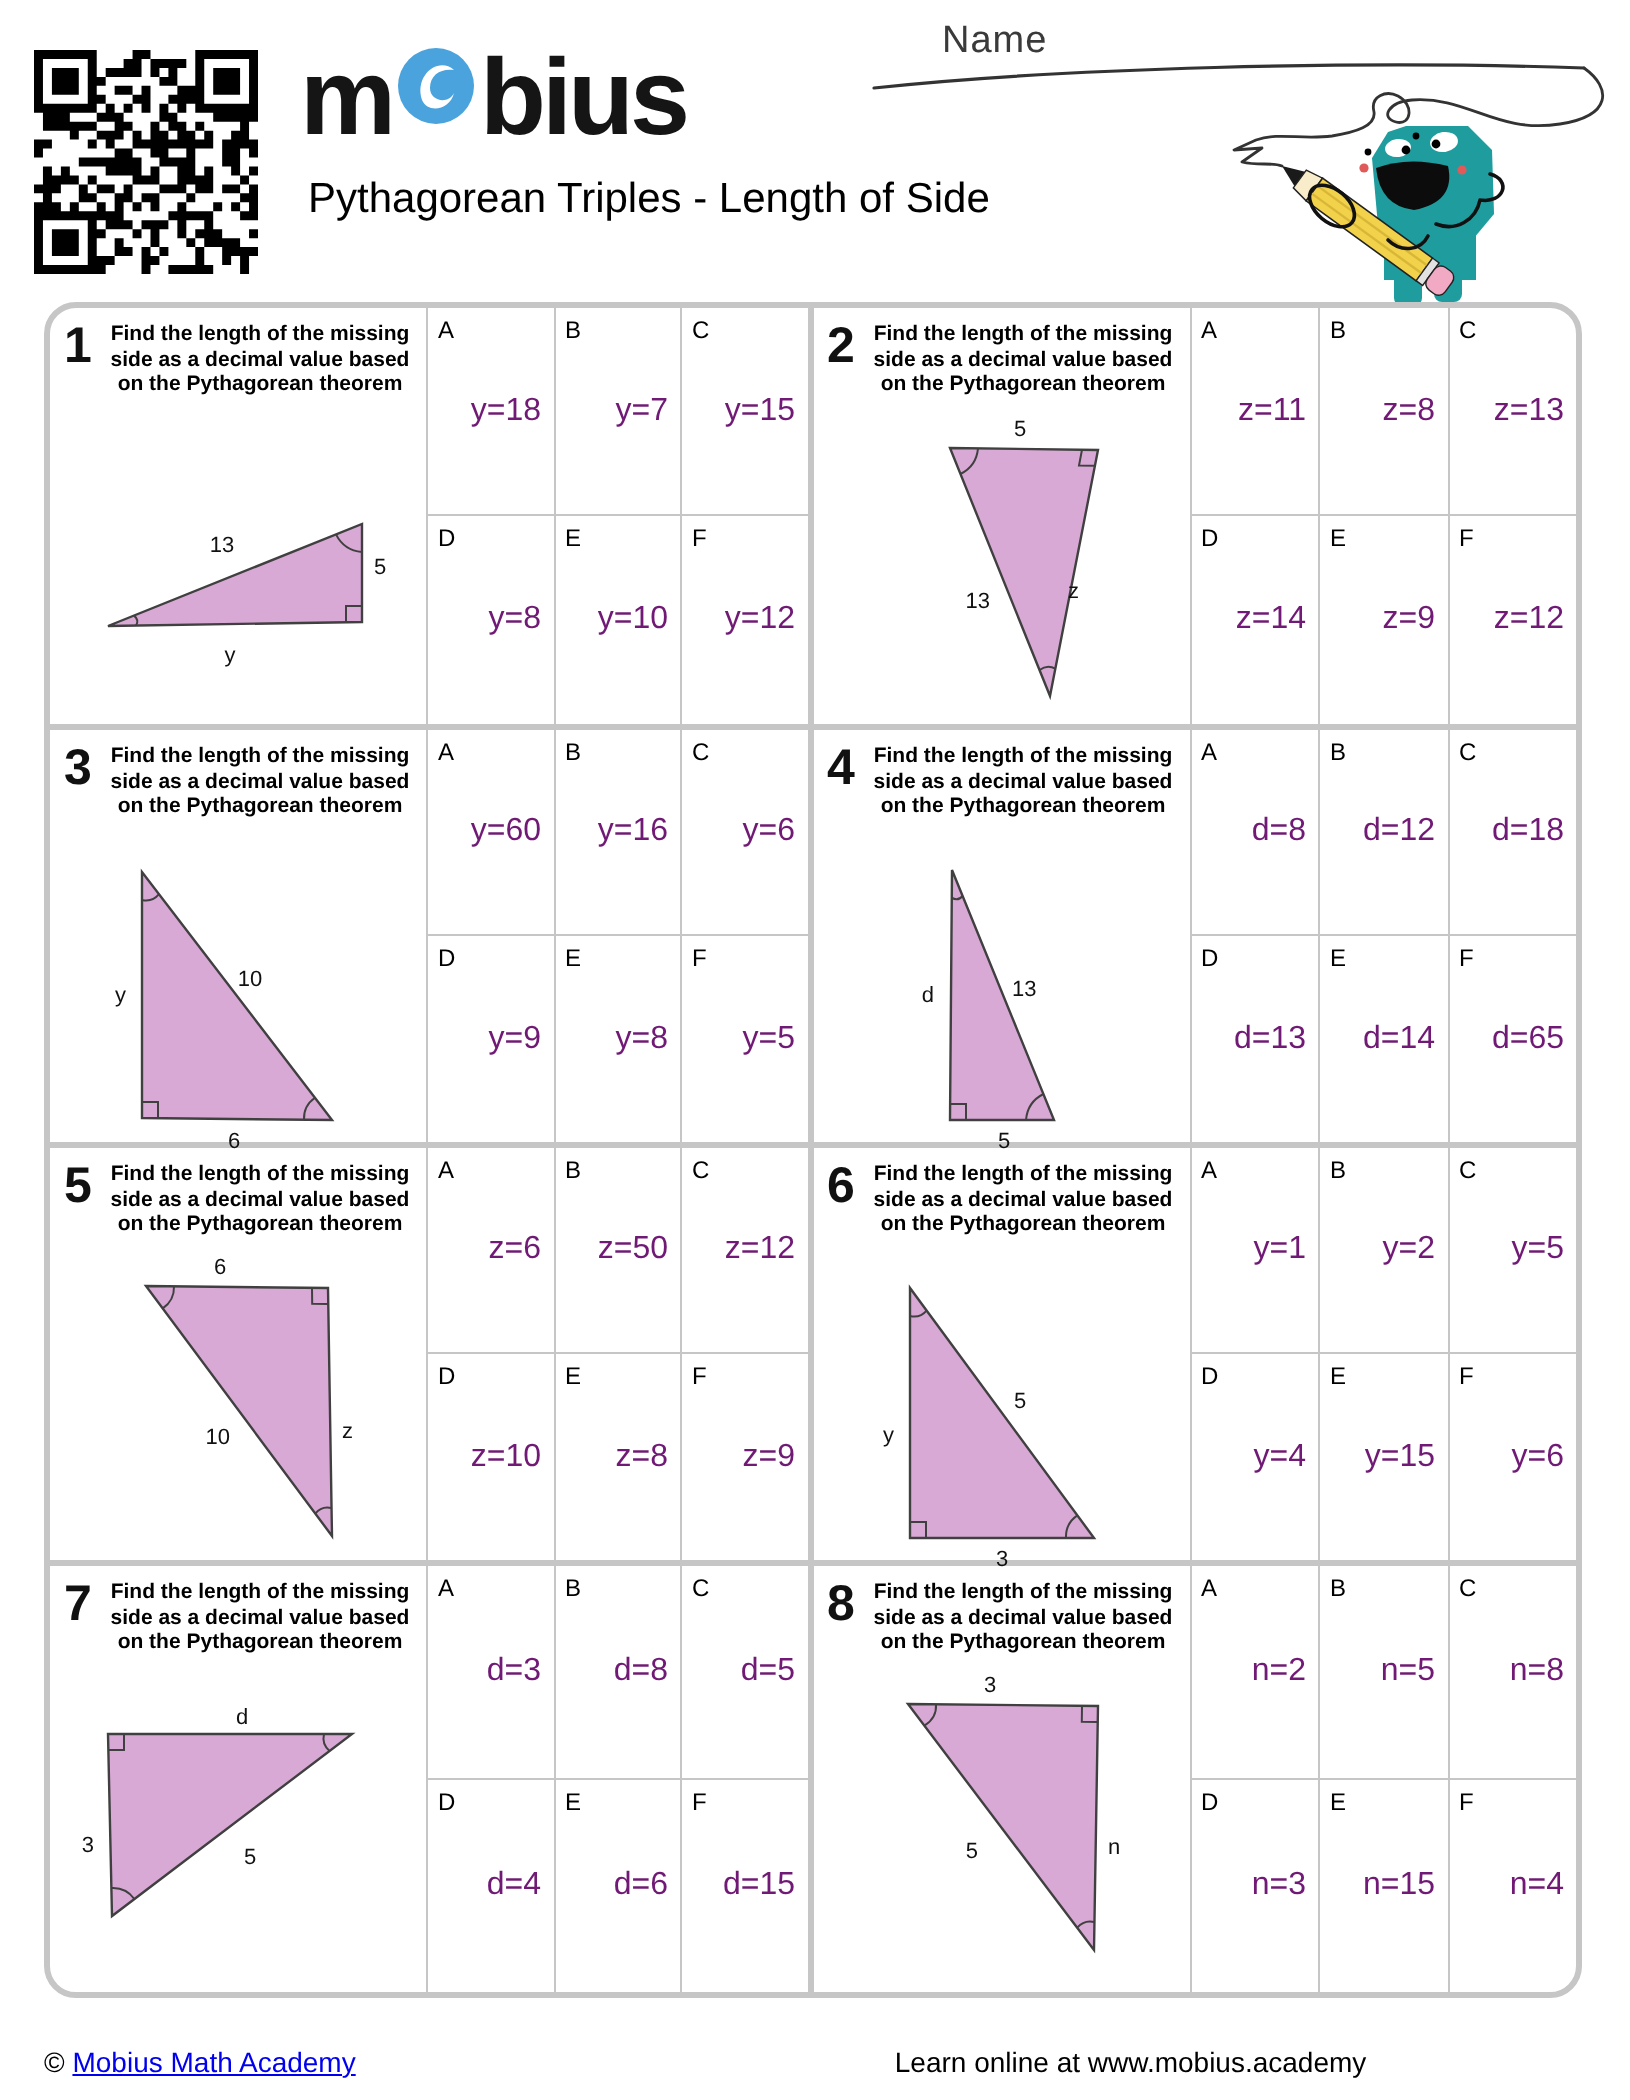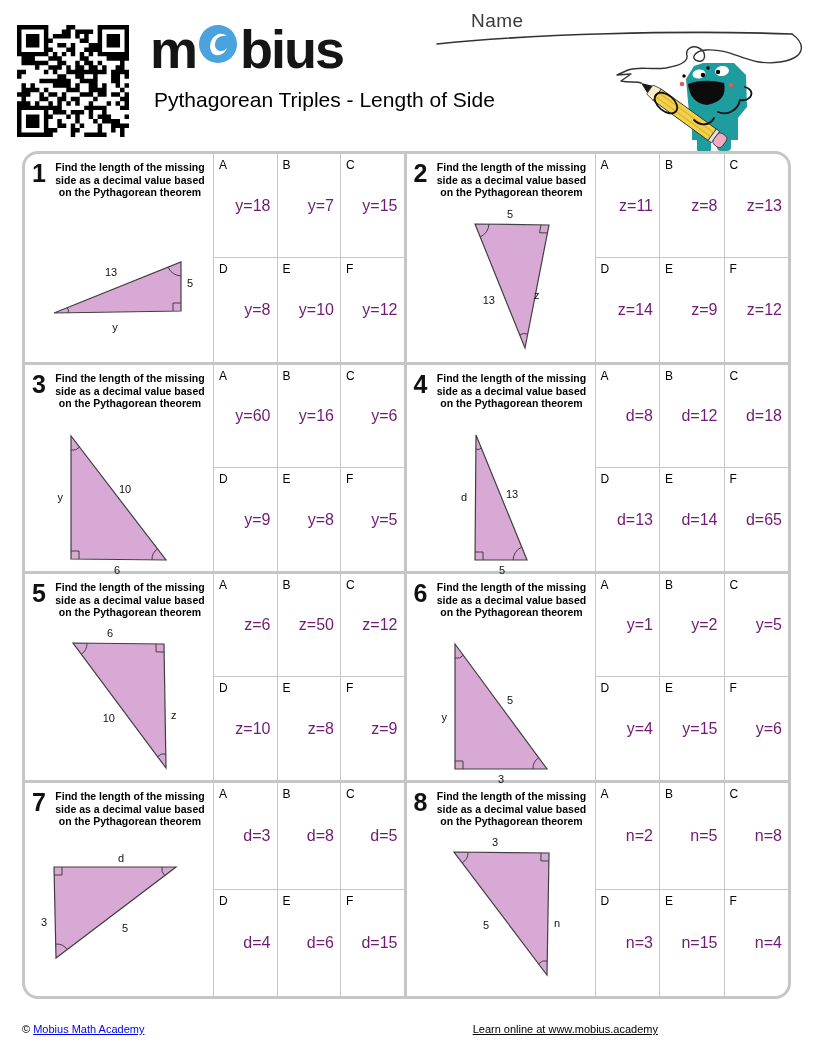--- a/index.html
+++ b/index.html
@@ -25,23 +25,23 @@
   .tri { position:absolute; left:0; top:52px; overflow:visible; }
   .tri polygon { stroke:#404040; stroke-width:1.2; }
   .tri .mark { fill:none; stroke:#404040; stroke-width:1; }
   .tri text { font-size:11px; fill:#111; font-family:"Liberation Sans", sans-serif; }
   .answer { position:relative; border-left:1.5px solid #c6c6c6; }
   .answer.toprow { border-bottom:1.5px solid #c6c6c6; }
   .answer .letter { position:absolute; left:5px; top:4px; font-size:12px; color:#000; }
   .answer .value { position:absolute; right:6px; top:50%; transform:translateY(-50%); font-size:16px; color:#701a75; }
 
   
-  .footer { position:absolute; left:22px; top:1023px; width:747px; display:flex; align-items:baseline; font-size:11px; color:#000; }
+  .footer { position:absolute; left:22px; top:1023px; width:747px; display:flex; align-items:baseline; font-size:14px; color:#000; }
   .footer .left { flex:1; }
-  .footer .center { flex:1.2; text-align:center;text-decoration:underline; }
+  .footer .center { flex:1.2; text-align:center; }
   .footer .right { flex:1; text-align:right; }
   .footer a { color:#0000ee; text-decoration:underline; cursor:pointer; }
 </style>
 </head>
 <body>
 
 <svg class="qr" id="qr" width="112" height="112" viewBox="0 0 112 112">
   <rect width="112" height="112" fill="#fff"></rect>
   <path fill="#000" d="M0.00,0.00h4.48v4.48h-4.48zM4.48,0.00h4.48v4.48h-4.48zM8.96,0.00h4.48v4.48h-4.48zM13.44,0.00h4.48v4.48h-4.48zM17.92,0.00h4.48v4.48h-4.48zM22.40,0.00h4.48v4.48h-4.48zM26.88,0.00h4.48v4.48h-4.48zM49.28,0.00h4.48v4.48h-4.48zM53.76,0.00h4.48v4.48h-4.48zM80.64,0.00h4.48v4.48h-4.48zM85.12,0.00h4.48v4.48h-4.48zM89.60,0.00h4.48v4.48h-4.48zM94.08,0.00h4.48v4.48h-4.48zM98.56,0.00h4.48v4.48h-4.48zM103.04,0.00h4.48v4.48h-4.48zM107.52,0.00h4.48v4.48h-4.48zM0.00,4.48h4.48v4.48h-4.48zM26.88,4.48h4.48v4.48h-4.48zM44.80,4.48h4.48v4.48h-4.48zM49.28,4.48h4.48v4.48h-4.48zM58.24,4.48h4.48v4.48h-4.48zM62.72,4.48h4.48v4.48h-4.48zM67.20,4.48h4.48v4.48h-4.48zM71.68,4.48h4.48v4.48h-4.48zM80.64,4.48h4.48v4.48h-4.48zM107.52,4.48h4.48v4.48h-4.48zM0.00,8.96h4.48v4.48h-4.48zM8.96,8.96h4.48v4.48h-4.48zM13.44,8.96h4.48v4.48h-4.48zM17.92,8.96h4.48v4.48h-4.48zM26.88,8.96h4.48v4.48h-4.48zM35.84,8.96h4.48v4.48h-4.48zM40.32,8.96h4.48v4.48h-4.48zM44.80,8.96h4.48v4.48h-4.48zM49.28,8.96h4.48v4.48h-4.48zM58.24,8.96h4.48v4.48h-4.48zM67.20,8.96h4.48v4.48h-4.48zM80.64,8.96h4.48v4.48h-4.48zM89.60,8.96h4.48v4.48h-4.48zM94.08,8.96h4.48v4.48h-4.48zM98.56,8.96h4.48v4.48h-4.48zM107.52,8.96h4.48v4.48h-4.48zM0.00,13.44h4.48v4.48h-4.48zM8.96,13.44h4.48v4.48h-4.48zM13.44,13.44h4.48v4.48h-4.48zM17.92,13.44h4.48v4.48h-4.48zM26.88,13.44h4.48v4.48h-4.48zM31.36,13.44h4.48v4.48h-4.48zM62.72,13.44h4.48v4.48h-4.48zM67.20,13.44h4.48v4.48h-4.48zM80.64,13.44h4.48v4.48h-4.48zM89.60,13.44h4.48v4.48h-4.48zM94.08,13.44h4.48v4.48h-4.48zM98.56,13.44h4.48v4.48h-4.48zM107.52,13.44h4.48v4.48h-4.48zM0.00,17.92h4.48v4.48h-4.48zM8.96,17.92h4.48v4.48h-4.48zM13.44,17.92h4.48v4.48h-4.48zM17.92,17.92h4.48v4.48h-4.48zM26.88,17.92h4.48v4.48h-4.48zM40.32,17.92h4.48v4.48h-4.48zM44.80,17.92h4.48v4.48h-4.48zM53.76,17.92h4.48v4.48h-4.48zM71.68,17.92h4.48v4.48h-4.48zM76.16,17.92h4.48v4.48h-4.48zM80.64,17.92h4.48v4.48h-4.48zM89.60,17.92h4.48v4.48h-4.48zM94.08,17.92h4.48v4.48h-4.48zM98.56,17.92h4.48v4.48h-4.48zM107.52,17.92h4.48v4.48h-4.48zM0.00,22.40h4.48v4.48h-4.48zM26.88,22.40h4.48v4.48h-4.48zM31.36,22.40h4.48v4.48h-4.48zM49.28,22.40h4.48v4.48h-4.48zM53.76,22.40h4.48v4.48h-4.48zM67.20,22.40h4.48v4.48h-4.48zM71.68,22.40h4.48v4.48h-4.48zM76.16,22.40h4.48v4.48h-4.48zM80.64,22.40h4.48v4.48h-4.48zM107.52,22.40h4.48v4.48h-4.48zM0.00,26.88h4.48v4.48h-4.48zM4.48,26.88h4.48v4.48h-4.48zM8.96,26.88h4.48v4.48h-4.48zM13.44,26.88h4.48v4.48h-4.48zM17.92,26.88h4.48v4.48h-4.48zM22.40,26.88h4.48v4.48h-4.48zM26.88,26.88h4.48v4.48h-4.48zM35.84,26.88h4.48v4.48h-4.48zM44.80,26.88h4.48v4.48h-4.48zM53.76,26.88h4.48v4.48h-4.48zM62.72,26.88h4.48v4.48h-4.48zM71.68,26.88h4.48v4.48h-4.48zM80.64,26.88h4.48v4.48h-4.48zM85.12,26.88h4.48v4.48h-4.48zM89.60,26.88h4.48v4.48h-4.48zM94.08,26.88h4.48v4.48h-4.48zM98.56,26.88h4.48v4.48h-4.48zM103.04,26.88h4.48v4.48h-4.48zM107.52,26.88h4.48v4.48h-4.48zM4.48,31.36h4.48v4.48h-4.48zM8.96,31.36h4.48v4.48h-4.48zM13.44,31.36h4.48v4.48h-4.48zM31.36,31.36h4.48v4.48h-4.48zM35.84,31.36h4.48v4.48h-4.48zM40.32,31.36h4.48v4.48h-4.48zM62.72,31.36h4.48v4.48h-4.48zM67.20,31.36h4.48v4.48h-4.48zM89.60,31.36h4.48v4.48h-4.48zM94.08,31.36h4.48v4.48h-4.48zM98.56,31.36h4.48v4.48h-4.48zM103.04,31.36h4.48v4.48h-4.48zM107.52,31.36h4.48v4.48h-4.48zM4.48,35.84h4.48v4.48h-4.48zM8.96,35.84h4.48v4.48h-4.48zM13.44,35.84h4.48v4.48h-4.48zM17.92,35.84h4.48v4.48h-4.48zM22.40,35.84h4.48v4.48h-4.48zM26.88,35.84h4.48v4.48h-4.48zM40.32,35.84h4.48v4.48h-4.48zM44.80,35.84h4.48v4.48h-4.48zM58.24,35.84h4.48v4.48h-4.48zM67.20,35.84h4.48v4.48h-4.48zM71.68,35.84h4.48v4.48h-4.48zM80.64,35.84h4.48v4.48h-4.48zM103.04,35.84h4.48v4.48h-4.48zM17.92,40.32h4.48v4.48h-4.48zM31.36,40.32h4.48v4.48h-4.48zM35.84,40.32h4.48v4.48h-4.48zM40.32,40.32h4.48v4.48h-4.48zM49.28,40.32h4.48v4.48h-4.48zM58.24,40.32h4.48v4.48h-4.48zM62.72,40.32h4.48v4.48h-4.48zM71.68,40.32h4.48v4.48h-4.48zM76.16,40.32h4.48v4.48h-4.48zM85.12,40.32h4.48v4.48h-4.48zM98.56,40.32h4.48v4.48h-4.48zM103.04,40.32h4.48v4.48h-4.48zM0.00,44.80h4.48v4.48h-4.48zM4.48,44.80h4.48v4.48h-4.48zM26.88,44.80h4.48v4.48h-4.48zM35.84,44.80h4.48v4.48h-4.48zM49.28,44.80h4.48v4.48h-4.48zM53.76,44.80h4.48v4.48h-4.48zM58.24,44.80h4.48v4.48h-4.48zM62.72,44.80h4.48v4.48h-4.48zM67.20,44.80h4.48v4.48h-4.48zM71.68,44.80h4.48v4.48h-4.48zM76.16,44.80h4.48v4.48h-4.48zM80.64,44.80h4.48v4.48h-4.48zM85.12,44.80h4.48v4.48h-4.48zM94.08,44.80h4.48v4.48h-4.48zM98.56,44.80h4.48v4.48h-4.48zM103.04,44.80h4.48v4.48h-4.48zM107.52,44.80h4.48v4.48h-4.48zM0.00,49.28h4.48v4.48h-4.48zM40.32,49.28h4.48v4.48h-4.48zM44.80,49.28h4.48v4.48h-4.48zM58.24,49.28h4.48v4.48h-4.48zM62.72,49.28h4.48v4.48h-4.48zM76.16,49.28h4.48v4.48h-4.48zM94.08,49.28h4.48v4.48h-4.48zM98.56,49.28h4.48v4.48h-4.48zM107.52,49.28h4.48v4.48h-4.48zM22.40,53.76h4.48v4.48h-4.48zM26.88,53.76h4.48v4.48h-4.48zM31.36,53.76h4.48v4.48h-4.48zM35.84,53.76h4.48v4.48h-4.48zM40.32,53.76h4.48v4.48h-4.48zM44.80,53.76h4.48v4.48h-4.48zM49.28,53.76h4.48v4.48h-4.48zM62.72,53.76h4.48v4.48h-4.48zM67.20,53.76h4.48v4.48h-4.48zM71.68,53.76h4.48v4.48h-4.48zM76.16,53.76h4.48v4.48h-4.48zM94.08,53.76h4.48v4.48h-4.48zM98.56,53.76h4.48v4.48h-4.48zM4.48,58.24h4.48v4.48h-4.48zM13.44,58.24h4.48v4.48h-4.48zM35.84,58.24h4.48v4.48h-4.48zM40.32,58.24h4.48v4.48h-4.48zM44.80,58.24h4.48v4.48h-4.48zM49.28,58.24h4.48v4.48h-4.48zM58.24,58.24h4.48v4.48h-4.48zM71.68,58.24h4.48v4.48h-4.48zM76.16,58.24h4.48v4.48h-4.48zM85.12,58.24h4.48v4.48h-4.48zM98.56,58.24h4.48v4.48h-4.48zM107.52,58.24h4.48v4.48h-4.48zM4.48,62.72h4.48v4.48h-4.48zM8.96,62.72h4.48v4.48h-4.48zM13.44,62.72h4.48v4.48h-4.48zM17.92,62.72h4.48v4.48h-4.48zM26.88,62.72h4.48v4.48h-4.48zM49.28,62.72h4.48v4.48h-4.48zM53.76,62.72h4.48v4.48h-4.48zM58.24,62.72h4.48v4.48h-4.48zM71.68,62.72h4.48v4.48h-4.48zM76.16,62.72h4.48v4.48h-4.48zM80.64,62.72h4.48v4.48h-4.48zM85.12,62.72h4.48v4.48h-4.48zM103.04,62.72h4.48v4.48h-4.48zM0.00,67.20h4.48v4.48h-4.48zM4.48,67.20h4.48v4.48h-4.48zM8.96,67.20h4.48v4.48h-4.48zM22.40,67.20h4.48v4.48h-4.48zM31.36,67.20h4.48v4.48h-4.48zM35.84,67.20h4.48v4.48h-4.48zM44.80,67.20h4.48v4.48h-4.48zM62.72,67.20h4.48v4.48h-4.48zM67.20,67.20h4.48v4.48h-4.48zM71.68,67.20h4.48v4.48h-4.48zM80.64,67.20h4.48v4.48h-4.48zM85.12,67.20h4.48v4.48h-4.48zM94.08,67.20h4.48v4.48h-4.48zM98.56,67.20h4.48v4.48h-4.48zM107.52,67.20h4.48v4.48h-4.48zM4.48,71.68h4.48v4.48h-4.48zM22.40,71.68h4.48v4.48h-4.48zM26.88,71.68h4.48v4.48h-4.48zM40.32,71.68h4.48v4.48h-4.48zM44.80,71.68h4.48v4.48h-4.48zM53.76,71.68h4.48v4.48h-4.48zM58.24,71.68h4.48v4.48h-4.48zM76.16,71.68h4.48v4.48h-4.48zM103.04,71.68h4.48v4.48h-4.48zM107.52,71.68h4.48v4.48h-4.48zM0.00,76.16h4.48v4.48h-4.48zM4.48,76.16h4.48v4.48h-4.48zM8.96,76.16h4.48v4.48h-4.48zM17.92,76.16h4.48v4.48h-4.48zM31.36,76.16h4.48v4.48h-4.48zM40.32,76.16h4.48v4.48h-4.48zM49.28,76.16h4.48v4.48h-4.48zM58.24,76.16h4.48v4.48h-4.48zM71.68,76.16h4.48v4.48h-4.48zM89.60,76.16h4.48v4.48h-4.48zM98.56,76.16h4.48v4.48h-4.48zM107.52,76.16h4.48v4.48h-4.48zM0.00,80.64h4.48v4.48h-4.48zM4.48,80.64h4.48v4.48h-4.48zM8.96,80.64h4.48v4.48h-4.48zM13.44,80.64h4.48v4.48h-4.48zM17.92,80.64h4.48v4.48h-4.48zM22.40,80.64h4.48v4.48h-4.48zM26.88,80.64h4.48v4.48h-4.48zM31.36,80.64h4.48v4.48h-4.48zM35.84,80.64h4.48v4.48h-4.48zM40.32,80.64h4.48v4.48h-4.48zM67.20,80.64h4.48v4.48h-4.48zM71.68,80.64h4.48v4.48h-4.48zM76.16,80.64h4.48v4.48h-4.48zM80.64,80.64h4.48v4.48h-4.48zM85.12,80.64h4.48v4.48h-4.48zM103.04,80.64h4.48v4.48h-4.48zM107.52,80.64h4.48v4.48h-4.48zM0.00,85.12h4.48v4.48h-4.48zM26.88,85.12h4.48v4.48h-4.48zM35.84,85.12h4.48v4.48h-4.48zM40.32,85.12h4.48v4.48h-4.48zM44.80,85.12h4.48v4.48h-4.48zM53.76,85.12h4.48v4.48h-4.48zM58.24,85.12h4.48v4.48h-4.48zM62.72,85.12h4.48v4.48h-4.48zM71.68,85.12h4.48v4.48h-4.48zM85.12,85.12h4.48v4.48h-4.48zM0.00,89.60h4.48v4.48h-4.48zM8.96,89.60h4.48v4.48h-4.48zM13.44,89.60h4.48v4.48h-4.48zM17.92,89.60h4.48v4.48h-4.48zM26.88,89.60h4.48v4.48h-4.48zM31.36,89.60h4.48v4.48h-4.48zM49.28,89.60h4.48v4.48h-4.48zM58.24,89.60h4.48v4.48h-4.48zM71.68,89.60h4.48v4.48h-4.48zM80.64,89.60h4.48v4.48h-4.48zM85.12,89.60h4.48v4.48h-4.48zM89.60,89.60h4.48v4.48h-4.48zM107.52,89.60h4.48v4.48h-4.48zM0.00,94.08h4.48v4.48h-4.48zM8.96,94.08h4.48v4.48h-4.48zM13.44,94.08h4.48v4.48h-4.48zM17.92,94.08h4.48v4.48h-4.48zM26.88,94.08h4.48v4.48h-4.48zM40.32,94.08h4.48v4.48h-4.48zM58.24,94.08h4.48v4.48h-4.48zM76.16,94.08h4.48v4.48h-4.48zM85.12,94.08h4.48v4.48h-4.48zM89.60,94.08h4.48v4.48h-4.48zM94.08,94.08h4.48v4.48h-4.48zM98.56,94.08h4.48v4.48h-4.48zM0.00,98.56h4.48v4.48h-4.48zM8.96,98.56h4.48v4.48h-4.48zM13.44,98.56h4.48v4.48h-4.48zM17.92,98.56h4.48v4.48h-4.48zM26.88,98.56h4.48v4.48h-4.48zM40.32,98.56h4.48v4.48h-4.48zM44.80,98.56h4.48v4.48h-4.48zM53.76,98.56h4.48v4.48h-4.48zM62.72,98.56h4.48v4.48h-4.48zM80.64,98.56h4.48v4.48h-4.48zM94.08,98.56h4.48v4.48h-4.48zM98.56,98.56h4.48v4.48h-4.48zM103.04,98.56h4.48v4.48h-4.48zM107.52,98.56h4.48v4.48h-4.48zM0.00,103.04h4.48v4.48h-4.48zM26.88,103.04h4.48v4.48h-4.48zM31.36,103.04h4.48v4.48h-4.48zM35.84,103.04h4.48v4.48h-4.48zM53.76,103.04h4.48v4.48h-4.48zM58.24,103.04h4.48v4.48h-4.48zM80.64,103.04h4.48v4.48h-4.48zM94.08,103.04h4.48v4.48h-4.48zM103.04,103.04h4.48v4.48h-4.48zM0.00,107.52h4.48v4.48h-4.48zM4.48,107.52h4.48v4.48h-4.48zM8.96,107.52h4.48v4.48h-4.48zM13.44,107.52h4.48v4.48h-4.48zM17.92,107.52h4.48v4.48h-4.48zM22.40,107.52h4.48v4.48h-4.48zM26.88,107.52h4.48v4.48h-4.48zM31.36,107.52h4.48v4.48h-4.48zM53.76,107.52h4.48v4.48h-4.48zM67.20,107.52h4.48v4.48h-4.48zM71.68,107.52h4.48v4.48h-4.48zM76.16,107.52h4.48v4.48h-4.48zM80.64,107.52h4.48v4.48h-4.48zM85.12,107.52h4.48v4.48h-4.48zM103.04,107.52h4.48v4.48h-4.48z"></path>
 </svg>

